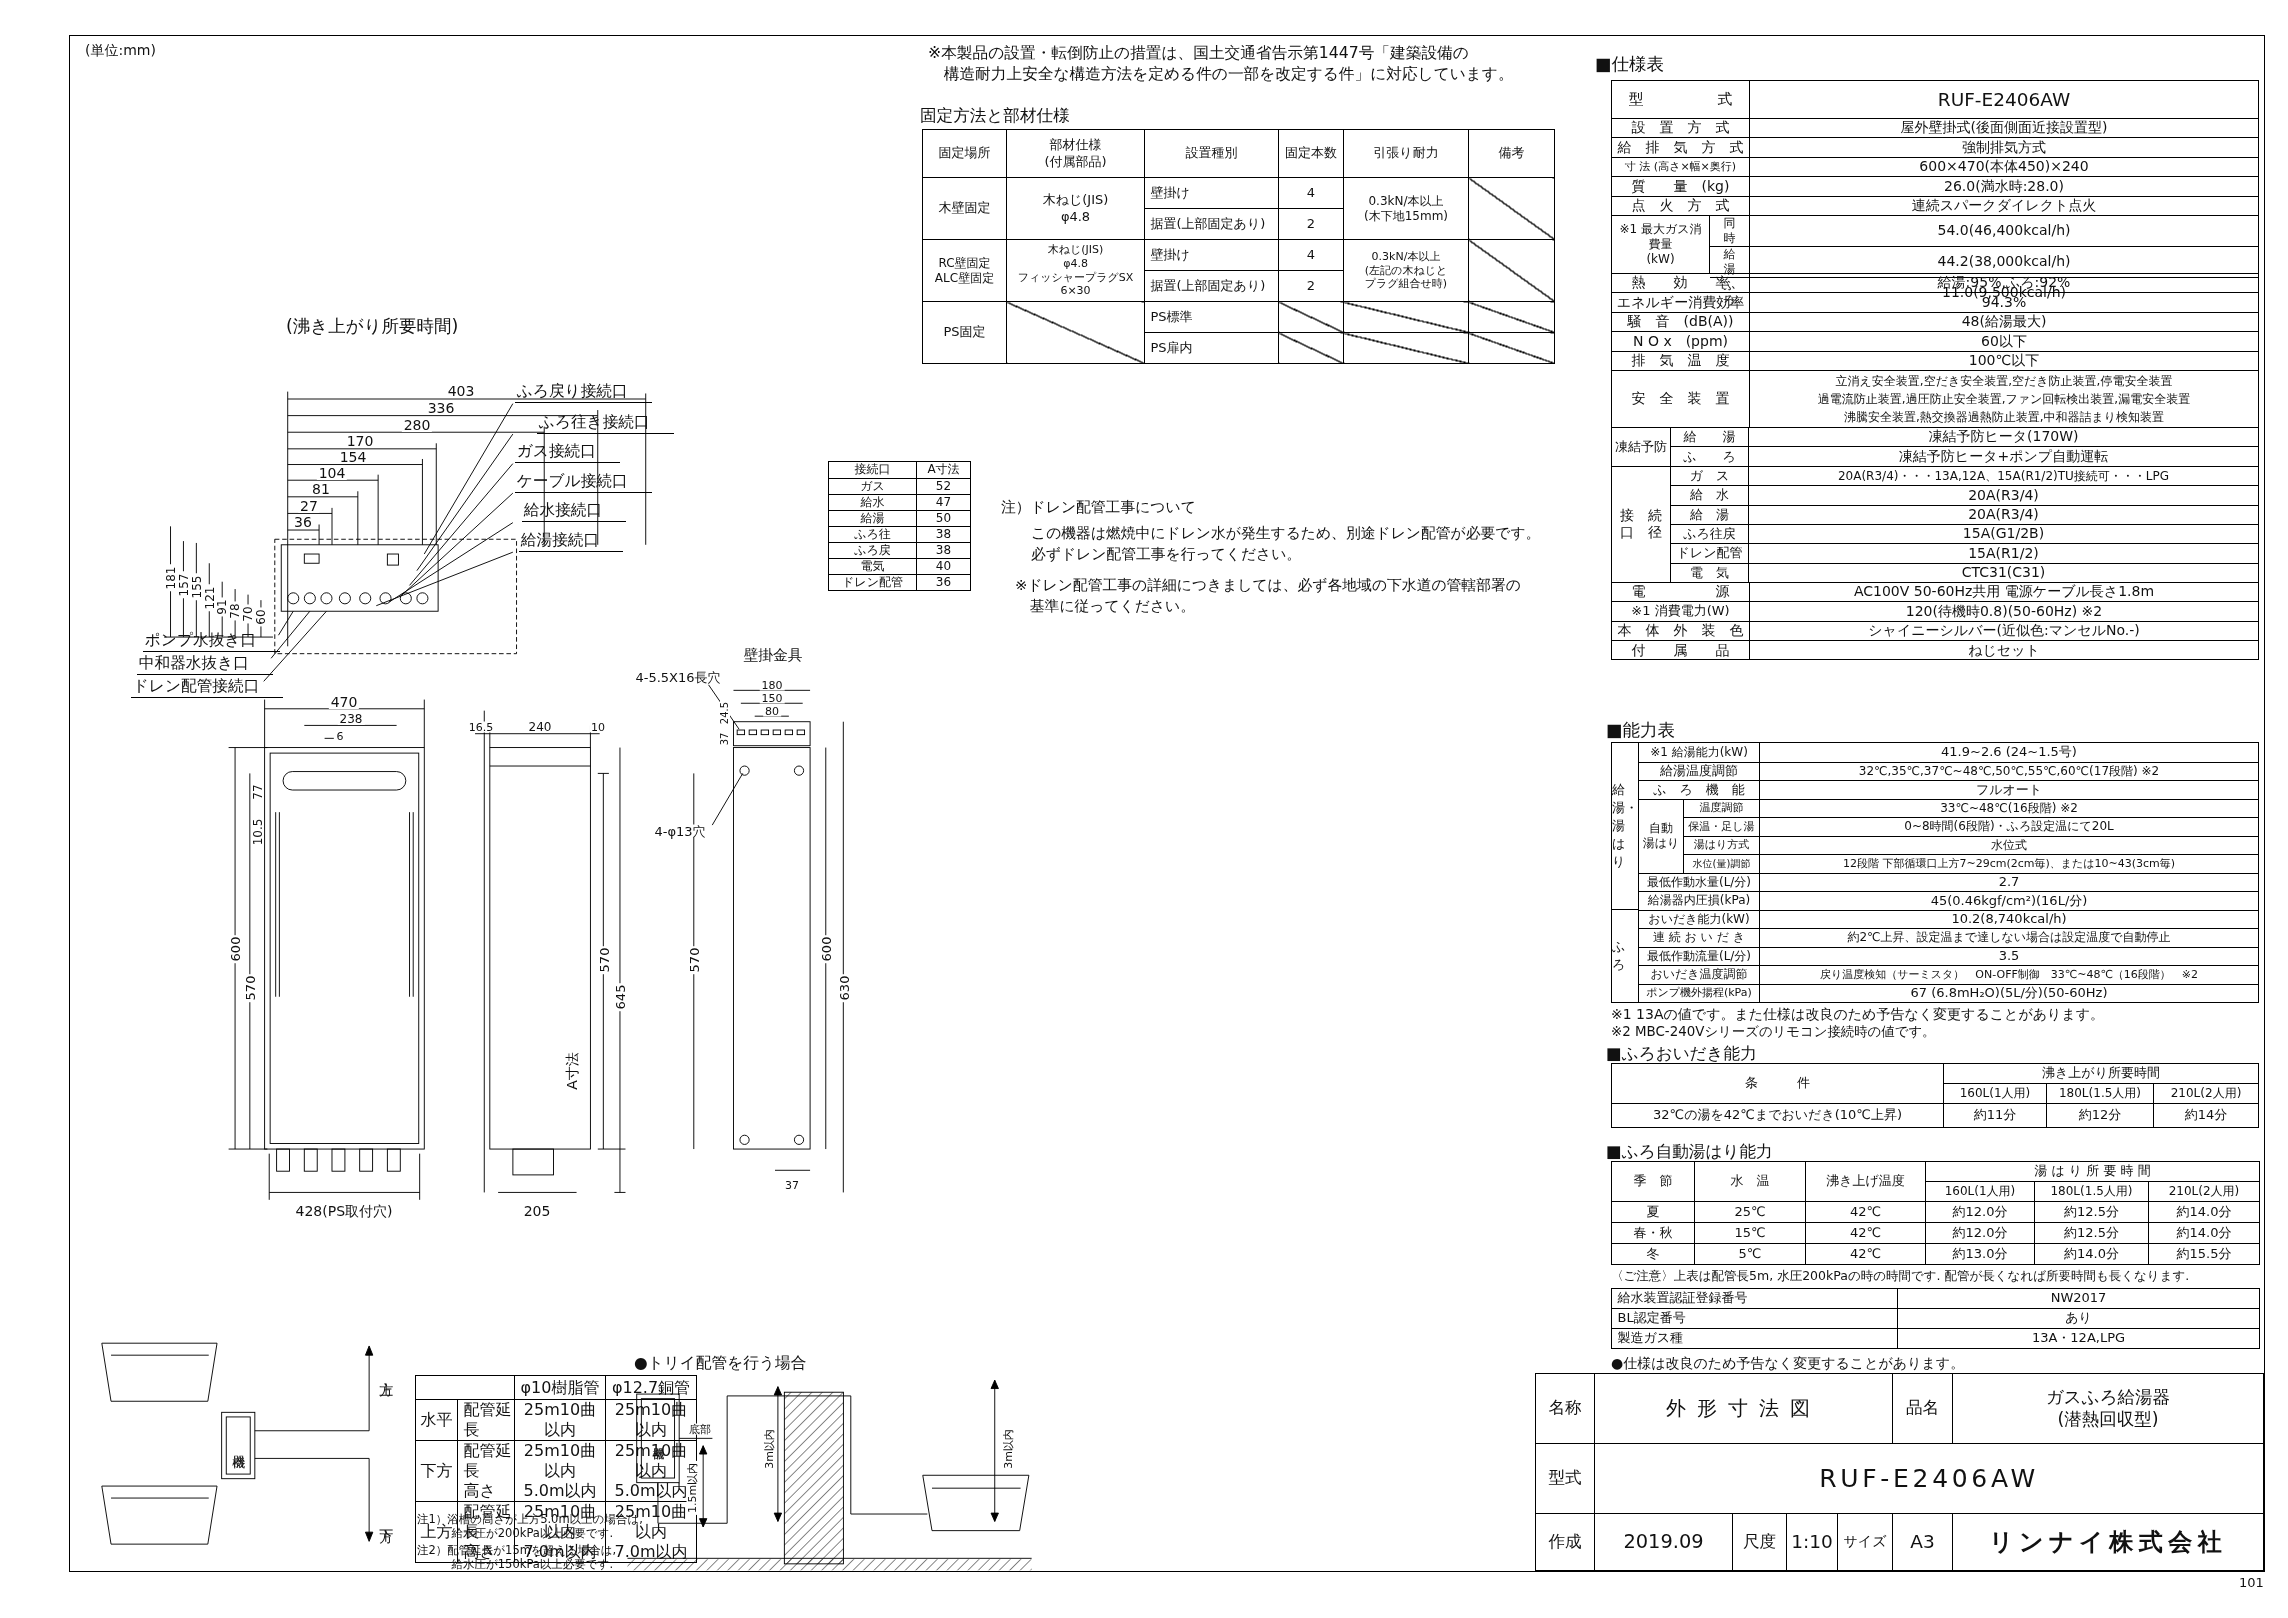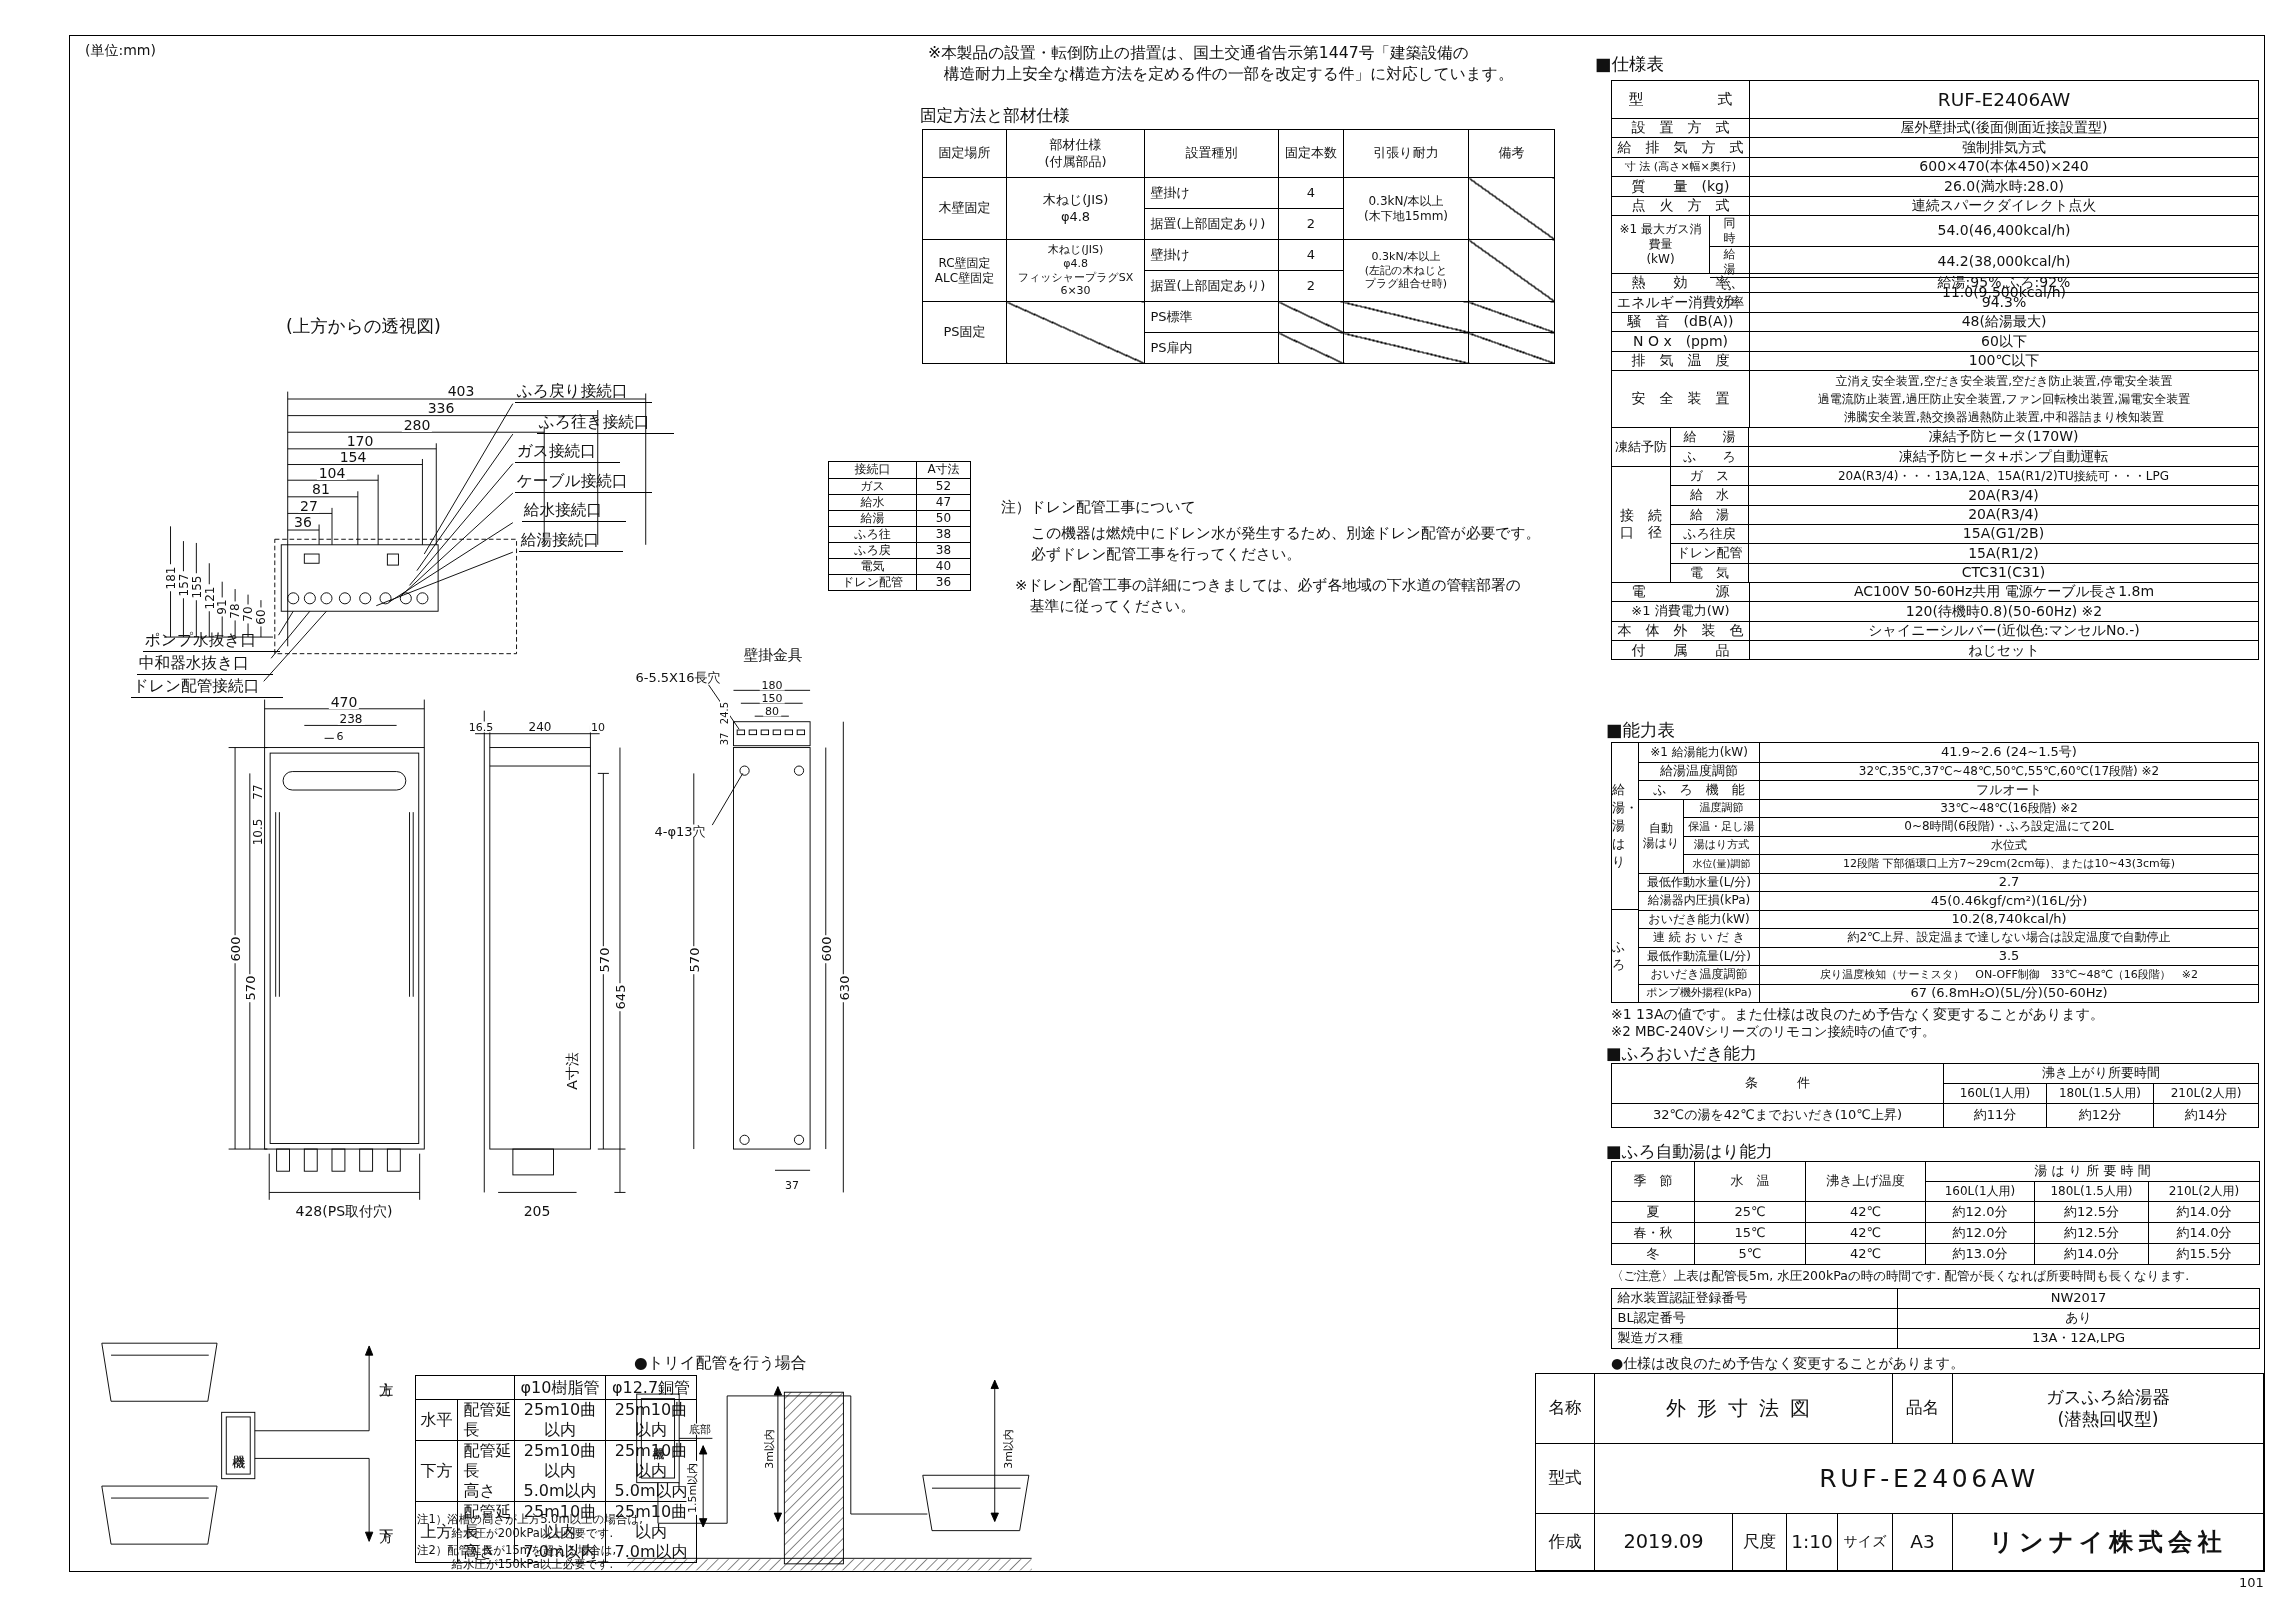--- a/index.html
+++ b/index.html
@@ -115,21 +115,21 @@
     </tr>
     <tr style="height:31px">
       <td class="lft">PS扉内</td>
       <td class="diag"></td>
       <td class="diag"></td>
       <td class="diag"></td>
     </tr>
   </tbody>
     </table>
 
-  <span class="hdg" style="left:286px;top:314px;font-size:17.5px">(上方からの透視図)</span>
+  <span class="hdg" style="left:286px;top:314px;font-size:17.5px">(沸き上がり所要時間)</span>
   <svg class="draw" style="left:129px;top:314px" width="812" height="397" viewBox="140 340 880 430">
     <g stroke="#000" fill="none" stroke-width="1">
       <line x1="312" y1="432" x2="700" y2="432"></line>
         <line x1="312" y1="450" x2="648" y2="450"></line>
       <line x1="312" y1="468" x2="590" y2="468"></line>
         <line x1="312" y1="486" x2="473" y2="486"></line>
       <line x1="312" y1="503" x2="458" y2="503"></line>
         <line x1="312" y1="520" x2="410" y2="520"></line>
       <line x1="312" y1="538" x2="388" y2="538"></line>
         <line x1="312" y1="556" x2="360" y2="556"></line>
@@ -325,21 +325,21 @@
   <span class="dimv" style="left:250px;top:988px">570</span>
   <span class="dim" style="left:344px;top:1211px">428(PS取付穴)</span>
   <span class="dim" style="left:481px;top:727px;font-size:11px">16.5</span>
   <span class="dim" style="left:540px;top:727px;font-size:12px">240</span>
   <span class="dim" style="left:598px;top:727px;font-size:11px">10</span>
   <span class="dimv" style="left:604px;top:960px">570</span>
   <span class="dimv" style="left:620px;top:997px">645</span>
   <span class="dimv" style="left:572px;top:1071px;font-size:14px">A寸法</span>
   <span class="dim" style="left:537px;top:1211px">205</span>
   <span class="dim" style="left:773px;top:655px;font-size:14.8px">壁掛金具</span>
-  <span class="dim" style="left:678px;top:677px;font-size:13px">6-5.5X16長穴</span>
+  <span class="dim" style="left:678px;top:677px;font-size:13px">4-5.5X16長穴</span>
   <span class="dim" style="left:772px;top:685px;font-size:11px">180</span>
   <span class="dim" style="left:772px;top:698px;font-size:11px">150</span>
   <span class="dim" style="left:772px;top:711px;font-size:11px">80</span>
   <span class="dimv" style="left:725px;top:713px;font-size:10px">24.5</span>
   <span class="dimv" style="left:725px;top:739px;font-size:10px">37</span>
   <span class="dim" style="left:680px;top:831px;font-size:13px">4-φ13穴</span>
   <span class="dimv" style="left:694px;top:960px">570</span>
   <span class="dimv" style="left:826px;top:949px">600</span>
   <span class="dimv" style="left:844px;top:988px">630</span>
   <span class="dim" style="left:792px;top:1185px;font-size:11px">37</span>

